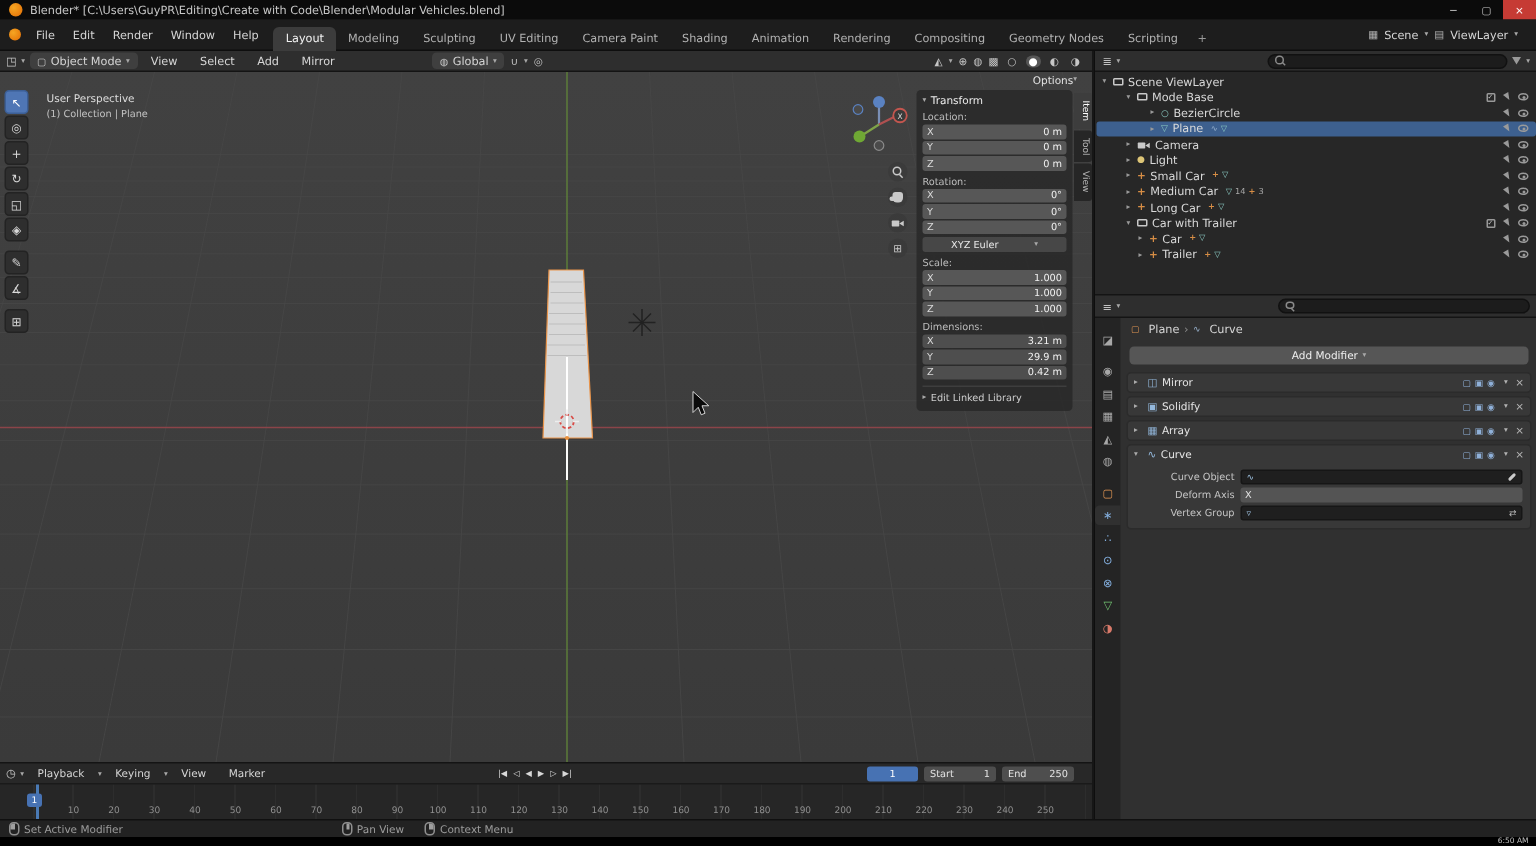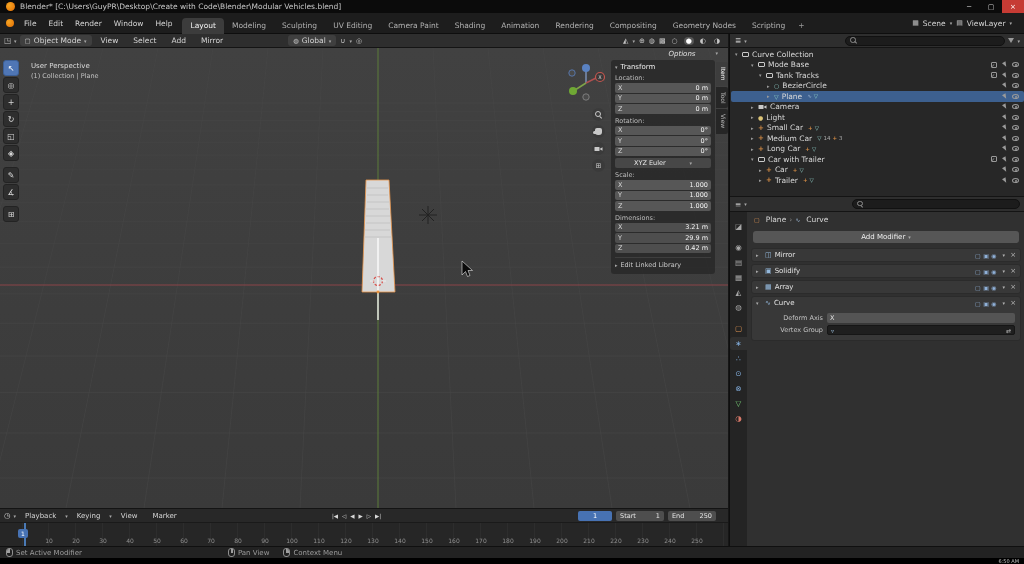--- a/index.html
+++ b/index.html
@@ -41,21 +41,21 @@
 
   
   .viewport{position:absolute;left:0;top:14px;width:728px;height:460px;background:linear-gradient(#414141,#3a3a3a);overflow:hidden;}
   .vp-svg{position:absolute;left:0;top:0;}
   .vtools{position:absolute;left:3px;top:12px;display:flex;flex-direction:column;gap:1px;z-index:3;}
   .vtool{width:16px;height:16px;border-radius:3px;background:#2dTEMP;background:rgba(45,45,45,.95);border:1px solid #232323;color:#d8d8d8;font-size:8px;display:flex;align-items:center;justify-content:center;}
   .vtool.active{background:#4f76b5;border-color:#3c5f96;color:#fff;}
   .vtool.gap{margin-top:5px;}
   .vinfo{position:absolute;left:31px;top:13px;line-height:10px;font-size:7px;color:#dcdcdc;z-index:2;}
   .vinfo .sub{font-size:6.5px;color:#c2c2c2;}
-  .vopts{position:absolute;right:10px;top:2px;font-size:7px;color:#e2e2e2;display:flex;gap:20px;align-items:flex-start;z-index:4;font-style:italic;}
+  .vopts{position:absolute;right:10px;top:2px;font-size:7px;color:#e2e2e2;display:flex;gap:0;align-items:flex-start;z-index:4;}
   .gizmo{position:absolute;right:120px;top:12px;z-index:3;}
   .navbtns{position:absolute;right:123px;top:60px;display:flex;flex-direction:column;gap:4px;align-items:center;z-index:3;}
   .navbtn{width:13px;height:13px;border-radius:50%;background:rgba(58,58,58,.8);display:flex;align-items:center;justify-content:center;color:#c9c9c9;font-size:7px;}
   .magi{width:8px;height:8px;position:relative;}
   .magi::before{content:"";position:absolute;left:0;top:0;width:4.5px;height:4.5px;border:1.1px solid #c9c9c9;border-radius:50%;}
   .magi::after{content:"";position:absolute;left:5.4px;top:5.4px;width:3.2px;height:1.2px;background:#c9c9c9;transform:rotate(45deg);transform-origin:0 0;}
   .hand{width:7px;height:7px;background:#c9c9c9;border-radius:2px 2px 3px 3px;position:relative;}
   .hand::before{content:"";position:absolute;left:-2px;top:2.5px;width:3px;height:3px;background:#c9c9c9;border-radius:50% 0 0 50%;}
 
   
@@ -162,21 +162,21 @@
   .taskbar{position:absolute;left:0;top:558px;width:1024px;height:6px;background:#000;display:flex;justify-content:flex-end;align-items:center;}
   .tb-time{font-size:5px;color:#c0c0c0;padding-right:5px;line-height:6px;}
 </style>
 </head>
 <body>
 
 <div class="screen">
 
   <div class="titlebar">
     <span class="blogo"></span>
-    <span class="title-text">Blender* [C:\Users\GuyPR\Desktop\Create with Code\Blender\Modular Vehicles.blend]</span>
+    <span class="title-text">Blender* [C:\Users\GuyPR\Editing\Create with Code\Blender\Modular Vehicles.blend]</span>
     <span class="win-controls">
       <span class="win-btn">─</span>
       <span class="win-btn">▢</span>
       <span class="win-btn close">×</span>
     </span>
   </div>
 
   <div class="topbar">
     <span class="blogo sm"></span>
     <span class="menu">File</span>
@@ -513,43 +513,27 @@
       <span class="search ol-search">
           <span class="mag"></span>
         </span>
       <span class="funnel"></span>
       <span class="carat">▾</span>
     </div>
     <div class="ol-body">
       <div class="orow" style="--l:0">
         <span class="oarrow">▾</span>
         <span class="icol"></span>
-        <span class="olabel">Curve Collection</span>
+        <span class="olabel">Scene ViewLayer</span>
         <span class="otoggles"></span>
       </div>
       <div class="orow" style="--l:2">
         <span class="oarrow">▾</span>
         <span class="icol"></span>
         <span class="olabel">Mode Base</span>
-        <span class="otoggles">
-            <span class="slot">
-              <span class="chk">✓</span>
-            </span>
-            <span class="slot">
-              <span class="ptr"></span>
-            </span>
-            <span class="slot">
-              <span class="eye"></span>
-            </span>
-          </span>
-      </div>
-      <div class="orow" style="--l:3">
-        <span class="oarrow">▾</span>
-        <span class="icol"></span>
-        <span class="olabel">Tank Tracks</span>
         <span class="otoggles">
             <span class="slot">
               <span class="chk">✓</span>
             </span>
             <span class="slot">
               <span class="ptr"></span>
             </span>
             <span class="slot">
               <span class="eye"></span>
             </span>
@@ -840,20 +824,28 @@
               <span class="mtg">
                   <span>▢</span>
                   <span>▣</span>
                   <span>◉</span>
                 </span>
               <span class="mmore">▾</span>
               <span class="mclose">×</span>
             </div>
             <div class="mod-body">
               <div class="prow">
+                <span class="plabel">Curve Object</span>
+                <span class="pfield darkf">
+                  <span class="fic">∿</span>
+                  <span class="fval"></span>
+                  <span class="dropper"></span>
+                </span>
+              </div>
+              <div class="prow">
                 <span class="plabel">Deform Axis</span>
                 <span class="pfield grayf">
                   <span class="fval">X</span>
                 </span>
               </div>
               <div class="prow">
                 <span class="plabel">Vertex Group</span>
                 <span class="pfield darkf">
                   <span class="fic">▿</span>
                   <span class="fval"></span>

